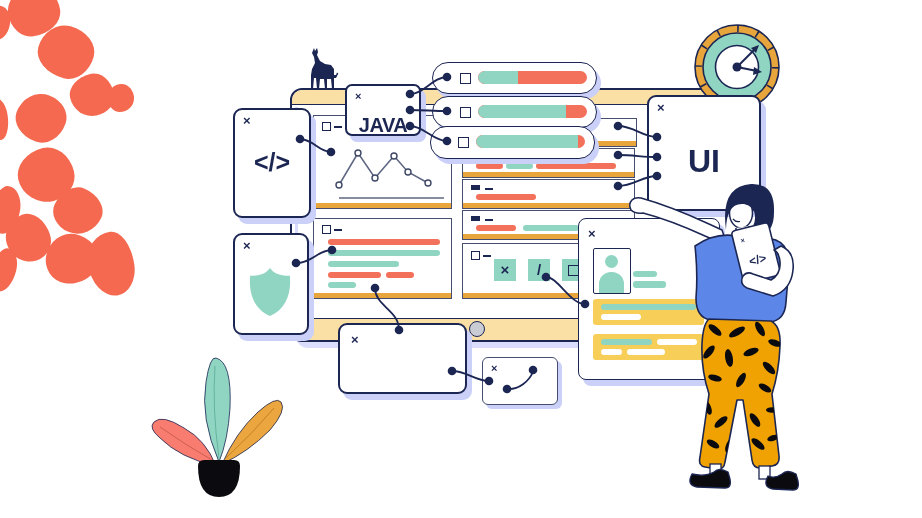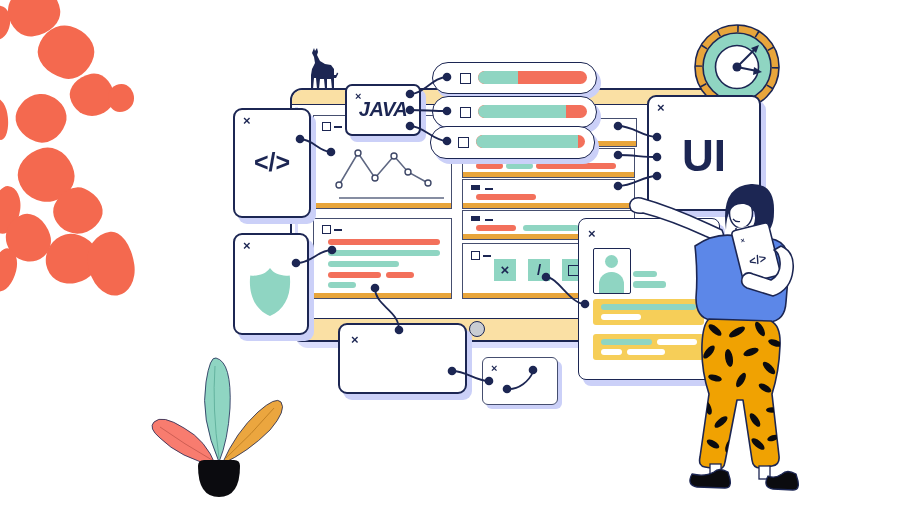--- a/index.html
+++ b/index.html
@@ -160,21 +160,21 @@
   </div>
   <div class="pill" style="left:430px;top:126px;width:163px;height:31px;">
     <div class="psq"></div>
     <div class="ptrack">
         <div class="pfill" style="width: 94%;"></div>
       </div>
   </div>
 
   <div class="card" style="left:345px;top:84px;width:72px;height:48px;z-index:7;border-radius:7px;">
     <span class="close" style="font-size:11px;">×</span>
-    <div class="big-label" style="top:12px;font-size:20px;letter-spacing:-0.5px;font-style:italic;">JAVA</div>
+    <div class="big-label" style="top:28px;font-size:20px;letter-spacing:-0.5px;">JAVA</div>
   </div>
 
   <div class="card" style="left:233px;top:108px;width:74px;height:106px;z-index:7;">
     <span class="close">×</span>
     <div class="big-label" style="top:38px;font-size:25px;">&lt;/&gt;</div>
   </div>
 
   <div class="card" style="left:233px;top:233px;width:72px;height:98px;z-index:7;">
     <span class="close">×</span>
     <svg width="46" height="54" style="position:absolute;left:12px;top:30px;" viewBox="0 0 44 52">
@@ -189,21 +189,21 @@
     <circle cx="46" cy="46" r="21.5" class="f-white s-navy" stroke-width="1.6"></circle>
     <path d="M46,46 L64,28" class="f-none s-navy" stroke-width="2"></path>
     <polygon class="f-navy" points="68,24 60,27 65,32"></polygon>
     <path d="M46,46 L66,50" class="f-none s-navy" stroke-width="2"></path>
     <polygon class="f-navy" points="71,51 63,46 62,54"></polygon>
     <circle cx="46" cy="46" r="4.5" class="f-navy"></circle>
   </svg>
 
   <div class="card" style="left:647px;top:95px;width:110px;height:112px;z-index:7;">
     <span class="close">×</span>
-    <div class="big-label" style="top:34px;font-size:44px;">UI</div>
+    <div class="big-label" style="top:46px;font-size:32px;">UI</div>
   </div>
 
   <div class="card" style="left:578px;top:218px;width:140px;height:160px;border-width:1.6px;border-radius:8px;z-index:6;">
     <span class="close" style="left:9px;top:8px;">×</span>
     <div class="abs" style="left:14px;top:29px;width:36px;height:44px;border:1.5px solid var(--navy);border-radius:2px;background:#fff;overflow:hidden;">
       <div class="abs" style="left:11px;top:6px;width:13px;height:13px;border-radius:50%;background:var(--teal);"></div>
       <div class="abs" style="left:5px;top:23px;width:25px;height:21px;border-radius:12px 12px 0 0;background:var(--teal);"></div>
     </div>
     <div class="bar c-teal" style="left:54px;top:52px;width:24px;"></div>
     <div class="bar c-teal" style="left:54px;top:62px;width:33px;height:7px;"></div>

